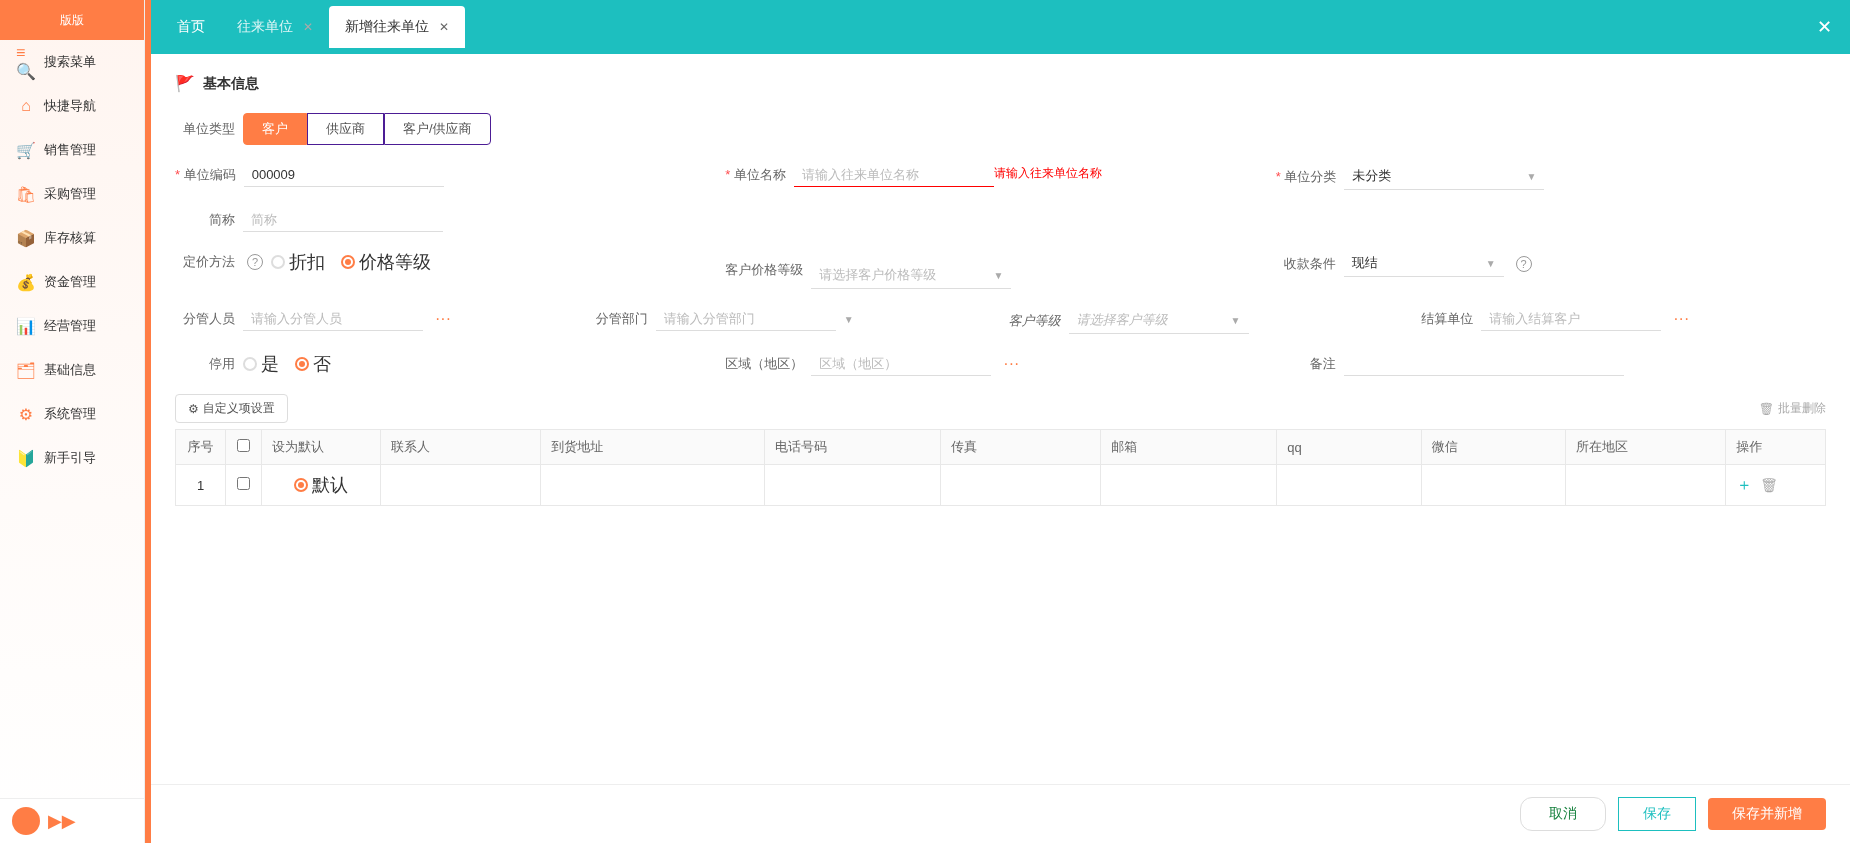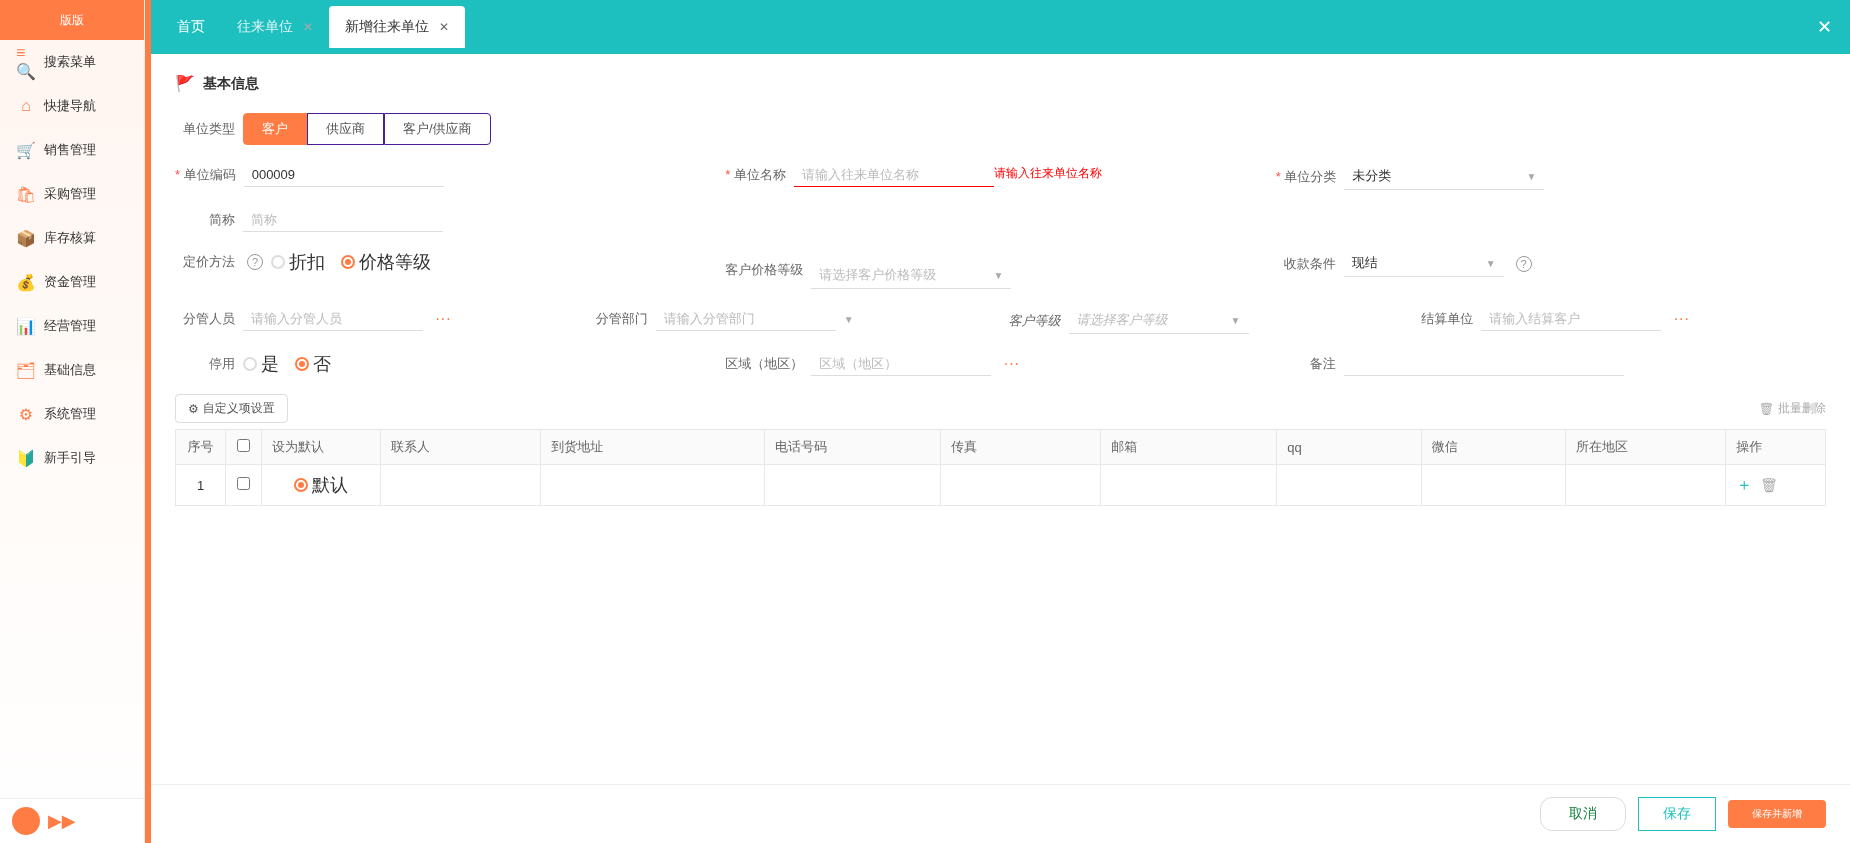--- a/index.html
+++ b/index.html
@@ -366,21 +366,21 @@
       cursor: pointer;
       font-size: 14px;
     }
     .btn-save-new {
       padding: 7px 24px;
       border: none;
       border-radius: 4px;
       background: #ff7d45;
       color: white;
       cursor: pointer;
-      font-size: 10px;
+      font-size: 14px;
     }
 
     .form-input-wrap {
       display: flex;
       flex-direction: row;
     }
   </style>
 </head>
 <body>
 

